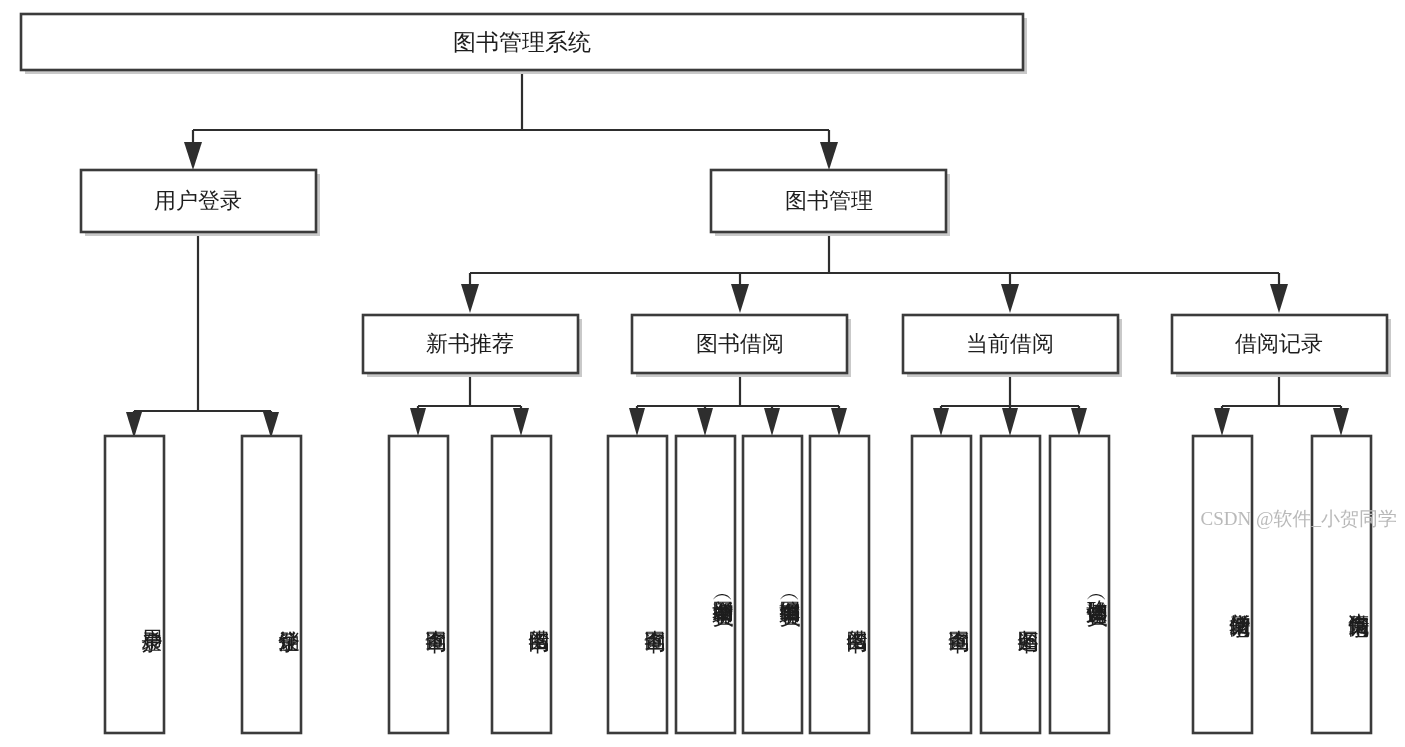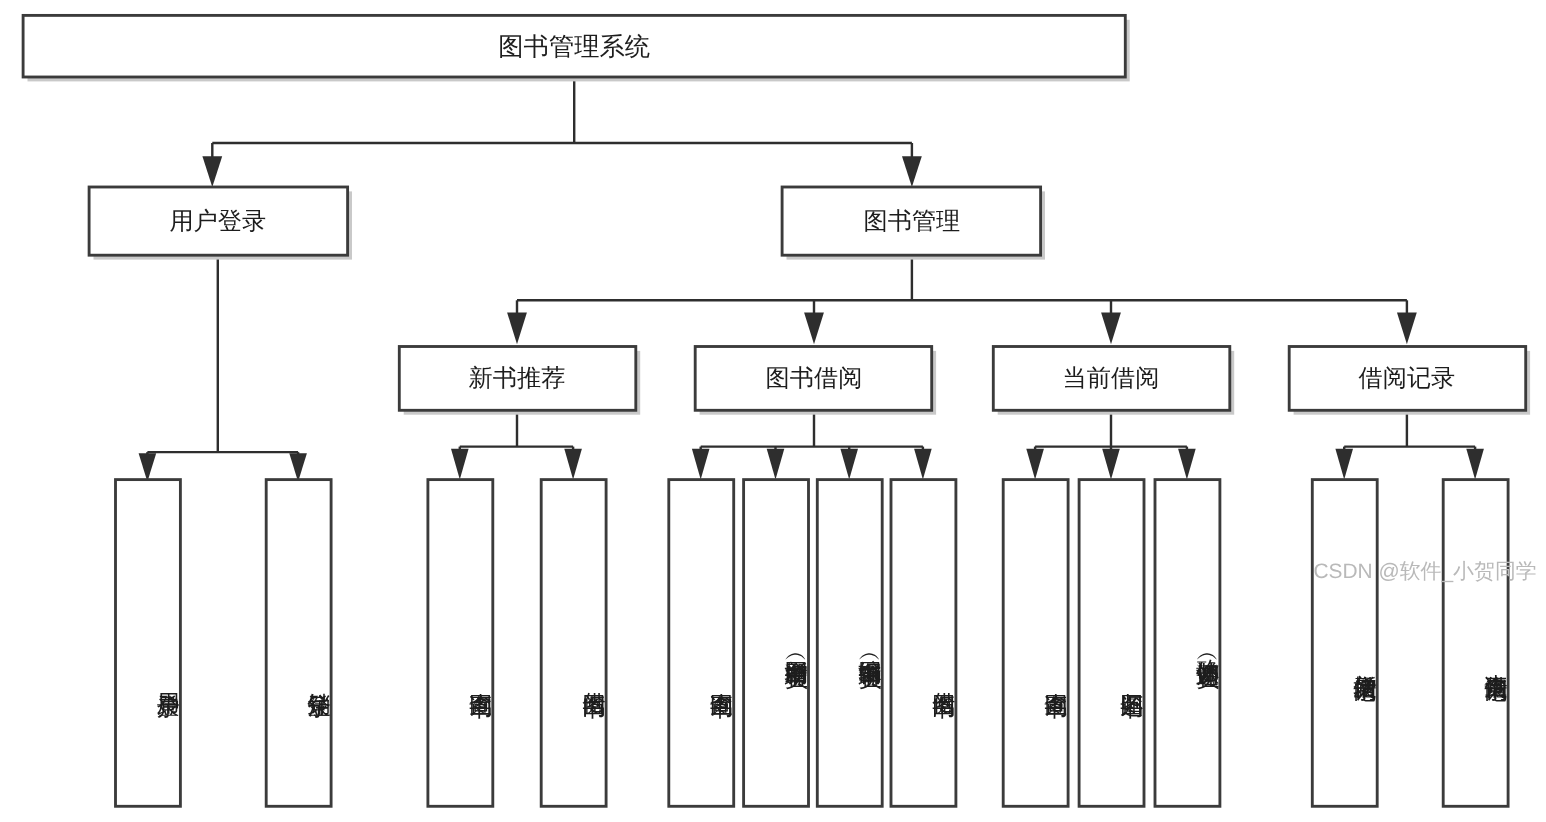--- a/index.html
+++ b/index.html
@@ -67,21 +67,21 @@
     display: flex;
     align-items: flex-start;
     justify-content: center;
     white-space: nowrap;
     pointer-events: none;
   }
   .watermark {
     position: absolute;
     right: 8px;
     bottom: 4px;
-    font-family: Liberation Sans, sans-serif;
+    font-family: Liberation Serif, serif;
     font-size: 19px;
     color: #b9b9b9;
     white-space: nowrap;
     margin-left: 15px;
   }
 </style>
 </head>
 <body>
 
 <div id="diagram-root">

